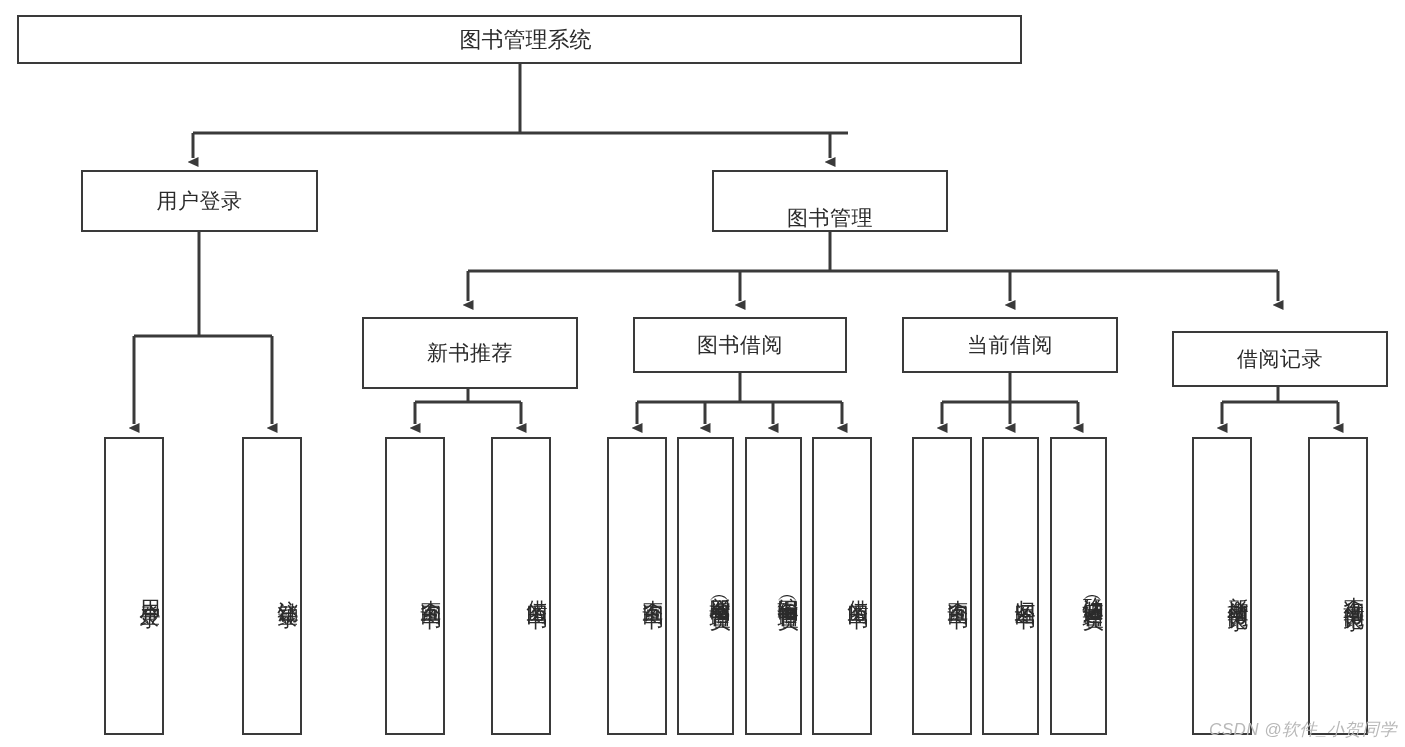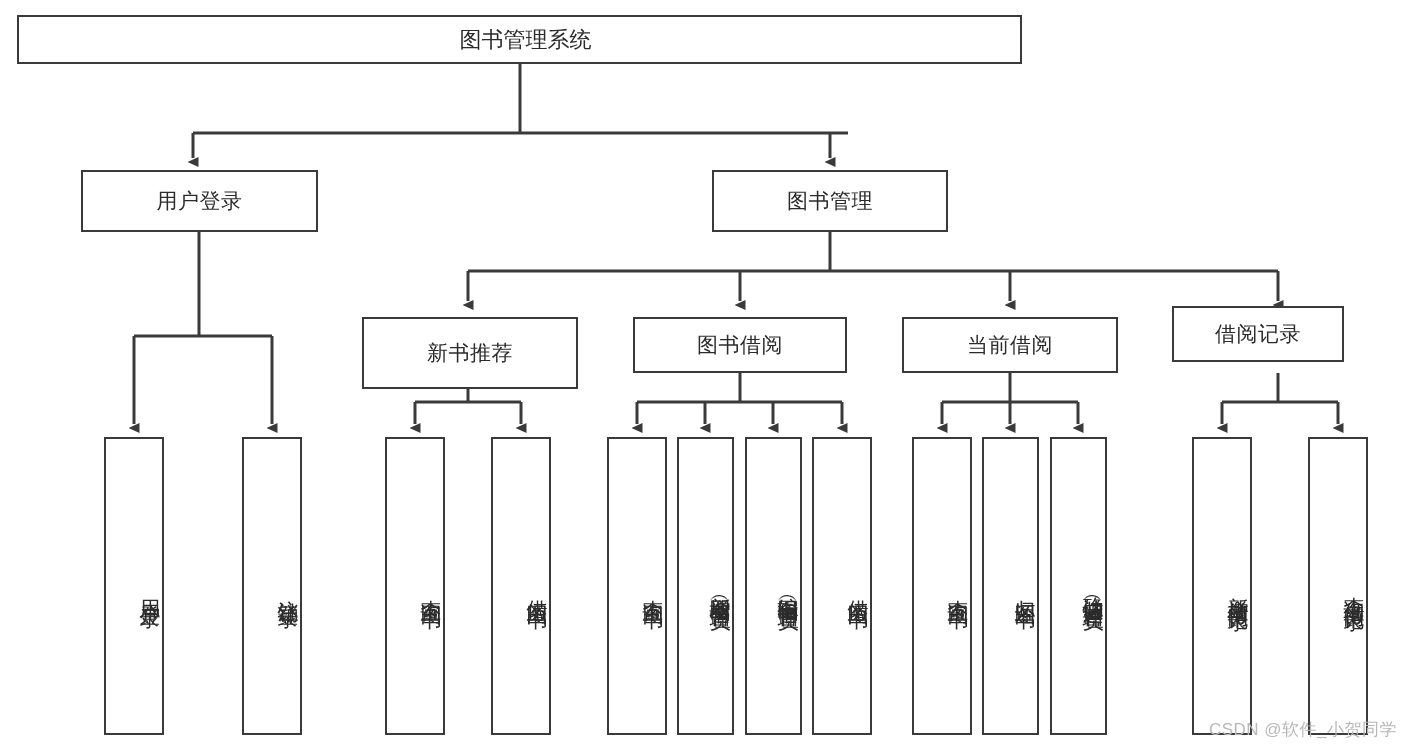--- a/index.html
+++ b/index.html
@@ -62,20 +62,21 @@
     letter-spacing: 2px;
   }
   .watermark {
     position: absolute;
     right: 8px;
     bottom: 6px;
     font-size: 17px;
     color: #b8b8b8;
     white-space: nowrap;
     letter-spacing: 0.5px;
+    font-style: italic;
   }
 </style>
 </head>
 <body>
 
 <div id="canvas">
 
   <svg class="edges" viewBox="0 0 1405 747">
     <defs>
       <marker id="arrow" markerWidth="10" markerHeight="11" refX="1" refY="5.5" orient="auto" markerUnits="userSpaceOnUse">
@@ -126,34 +127,34 @@
     </g>
   </svg>
 
   <div class="node root" style="left:17px; top:15px; width:1005px; height:49px;padding-left:12px;">
     <span>图书管理系统</span>
   </div>
 
   <div class="node h" style="left:81px; top:170px; width:237px; height:62px;">
     <span>用户登录</span>
   </div>
-  <div class="node h" style="left:712px; top:170px; width:236px; height:62px;">
+  <div class="node h" style="left:712px; top:170px; width:236px; height:62px;align-items:flex-end;">
     <span>图书管理</span>
   </div>
 
   <div class="node h" style="left:362px; top:317px; width:216px; height:72px;">
     <span>新书推荐</span>
   </div>
   <div class="node h" style="left:902px; top:317px; width:216px; height:56px;">
     <span>当前借阅</span>
   </div>
   <div class="node h" style="left:633px; top:317px; width:214px; height:56px;">
     <span>图书借阅</span>
   </div>
-  <div class="node h" style="left:1172px; top:306px; width:172px; height:56px;font-family:Liberation Serif, serif;">
+  <div class="node h" style="left:1172px; top:331px; width:216px; height:56px;font-family:Liberation Serif, serif;">
     <span>借阅记录</span>
   </div>
 
   <div class="node v" style="left:104px; top:437px; width:60px; height:298px;">
     <span class="vtxt">用户登录</span>
   </div>
   <div class="node v" style="left:242px; top:437px; width:60px; height:298px;">
     <span class="vtxt">注销登录</span>
   </div>
 

